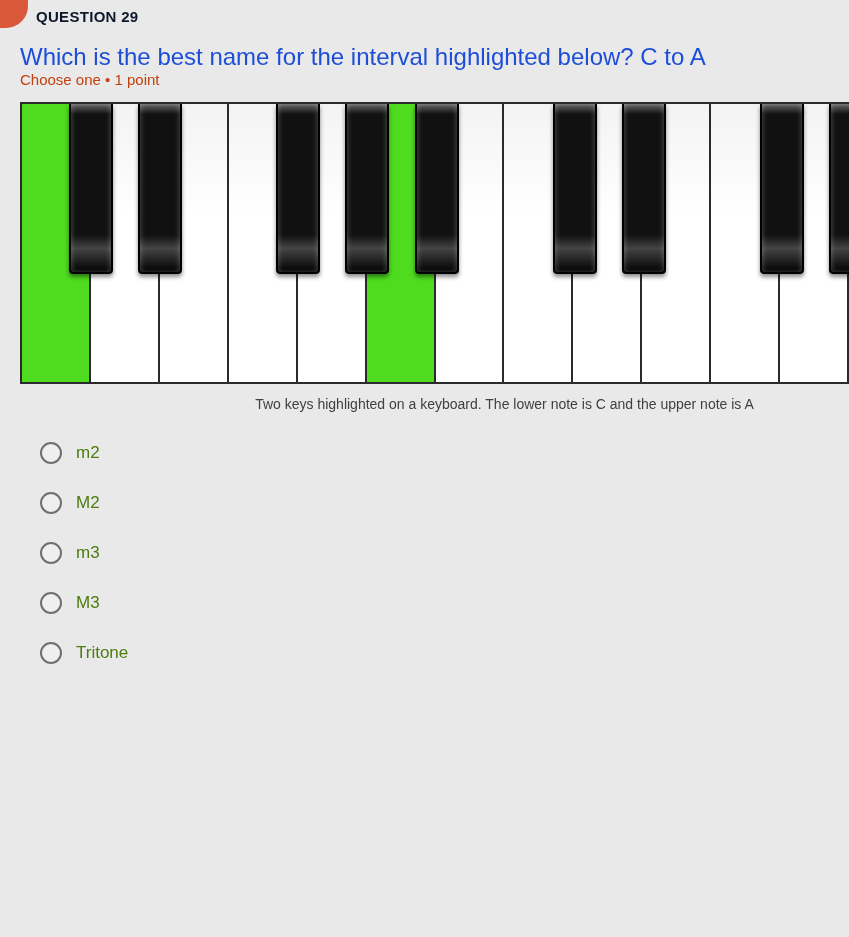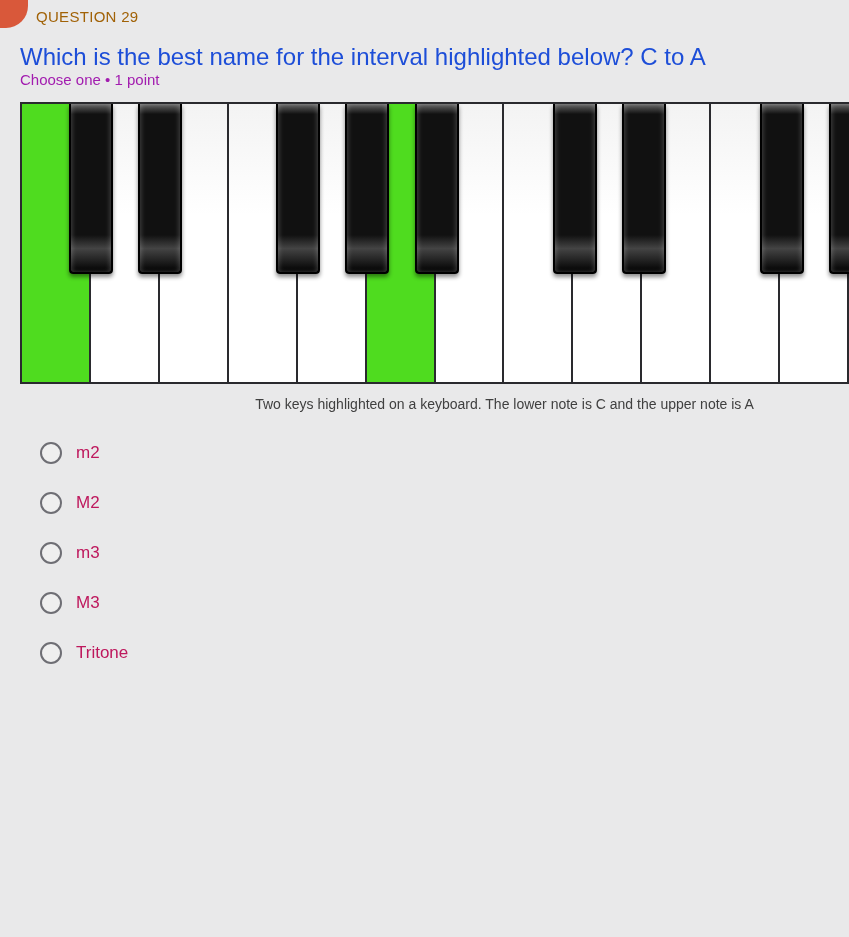--- a/index.html
+++ b/index.html
@@ -13,33 +13,33 @@
   }
   .orange-corner {
     position: absolute;
     top: 0; left: 0;
     width: 28px; height: 28px;
     background: #d9583a;
     border-radius: 0 0 22px 0;
   }
   .q-header {
     font-size: 15px;
-    font-weight: 400;
-    color: #a16207;
+    font-weight: 700;
+    color: #0f172a;
     letter-spacing: 0.3px;
     margin-left: 16px;
     margin-bottom: 18px;
   }
   .q-text {
     font-size: 24px;
     color: #1d4ed8;
   }
   .q-sub {
     font-size: 15px;
-    color: #a21caf;
+    color: #c2410c;
     margin-bottom: 14px;
   }
   
   .piano-frame {
     border: 2px solid #2a2a2e;
     border-right: none;
     width: 829px;
     height: 282px;
     overflow: hidden;
     position: relative;
@@ -99,21 +99,21 @@
   }
   .radio {
     width: 22px; height: 22px;
     border: 2px solid #6e6e74;
     border-radius: 50%;
     flex: 0 0 auto;
     background: #efefef;
   }
   .opt-label {
     font-size: 17px;
-    color: #be185d;
+    color: #4d7c0f;
   }
 </style>
 </head>
 <body>
 
 <div class="orange-corner"></div>
 
 <div class="q-header">QUESTION 29</div>
 <div class="q-text">Which is the best name for the interval highlighted below? C to A</div>
 <div class="q-sub">Choose one • 1 point</div>

